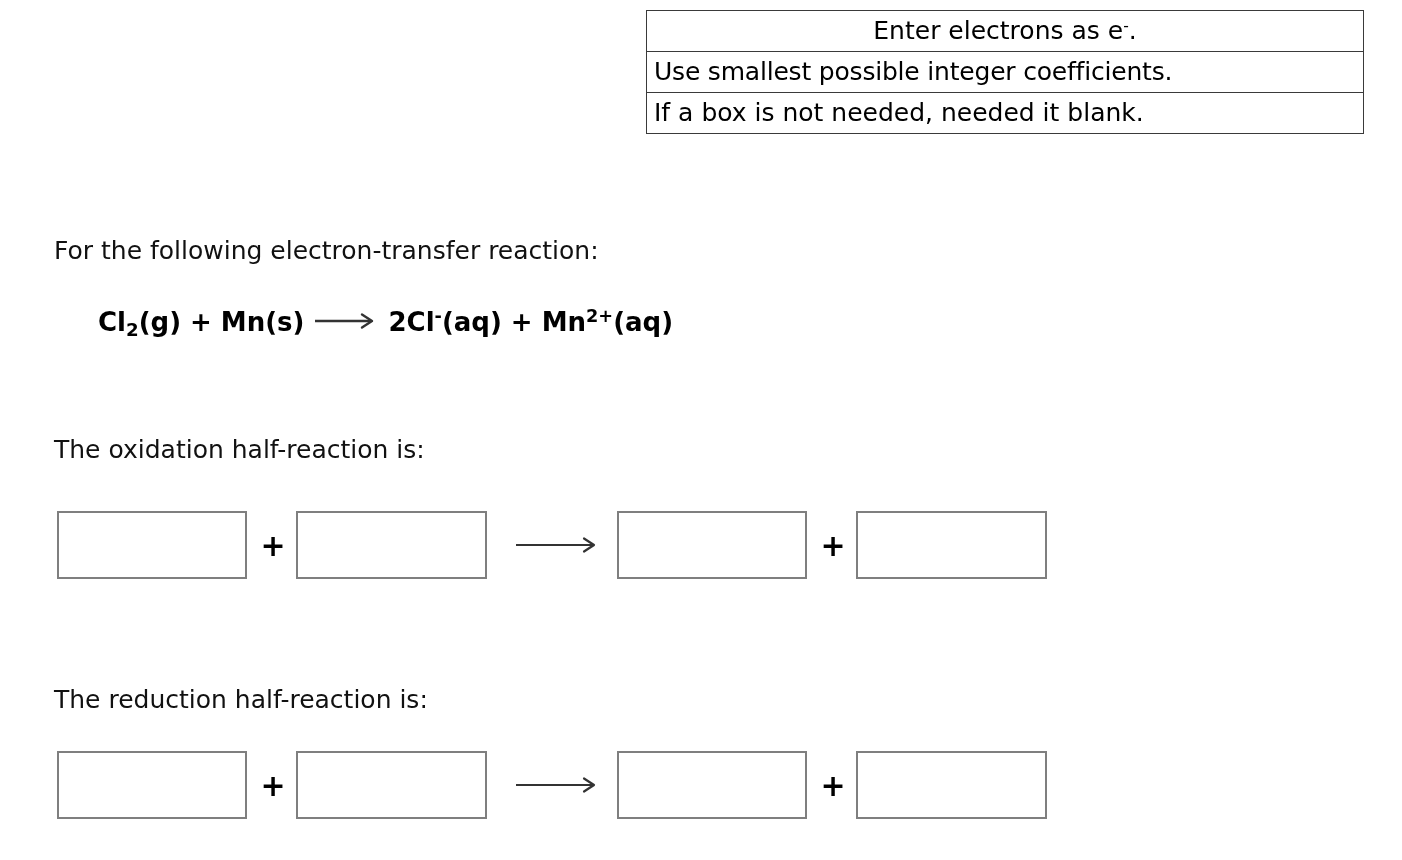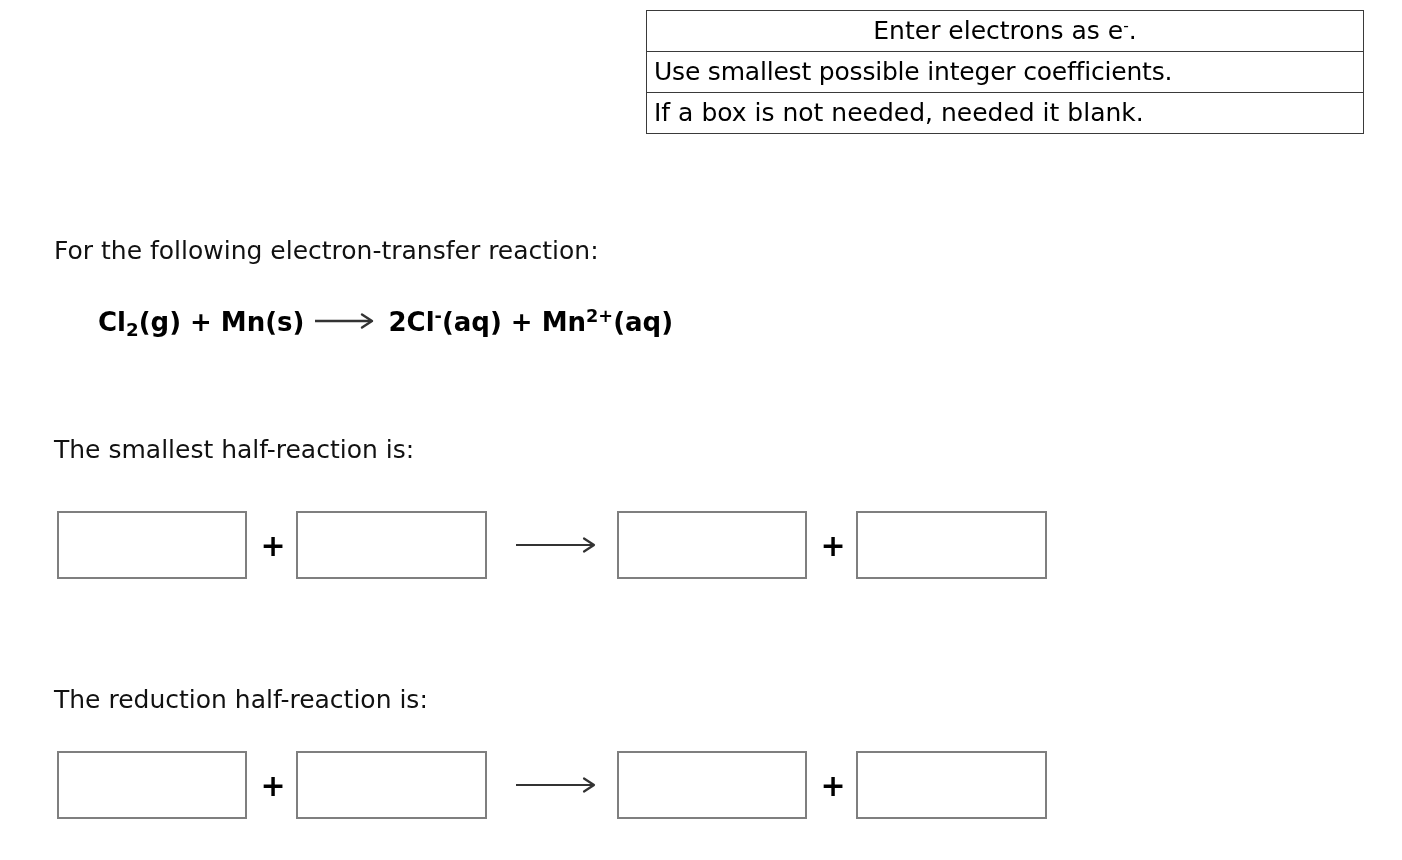--- a/index.html
+++ b/index.html
@@ -175,21 +175,21 @@
     <svg width="64" height="22" viewBox="0 0 64 22" aria-hidden="true">
       <line x1="1" y1="11" x2="57" y2="11" stroke="#333333" stroke-width="2.4"></line>
       <polyline points="48,4.5 58,11 48,17.5" fill="none" stroke="#333333" stroke-width="2.4" stroke-linecap="round" stroke-linejoin="round"></polyline>
     </svg>
   </span>
   <span class="term"><span>2</span><span>Cl</span><sup>-</sup><span>(aq)</span></span>
   <span class="plus">+</span>
   <span class="term"><span>Mn</span><sup>2+</sup><span>(aq)</span></span>
 </div>
 
-<div class="prose" id="oxidation-line">The smallest half-reaction is:</div>
+<div class="prose" id="oxidation-line">The oxidation half-reaction is:</div>
 
 <div class="halfrow" id="oxidation-row">
   <input class="ansbox b1" type="text" value="" style="">
   <div class="op-plus p1">+</div>
   <input class="ansbox b2" type="text" value="" style="">
   <div class="op-arrow">
     <svg width="86" height="22" viewBox="0 0 86 22" aria-hidden="true">
       <line x1="1" y1="11" x2="78" y2="11" stroke="#333333" stroke-width="2.2"></line>
       <polyline points="69,4.5 79,11 69,17.5" fill="none" stroke="#333333" stroke-width="2.2" stroke-linecap="round" stroke-linejoin="round"></polyline>
     </svg>

